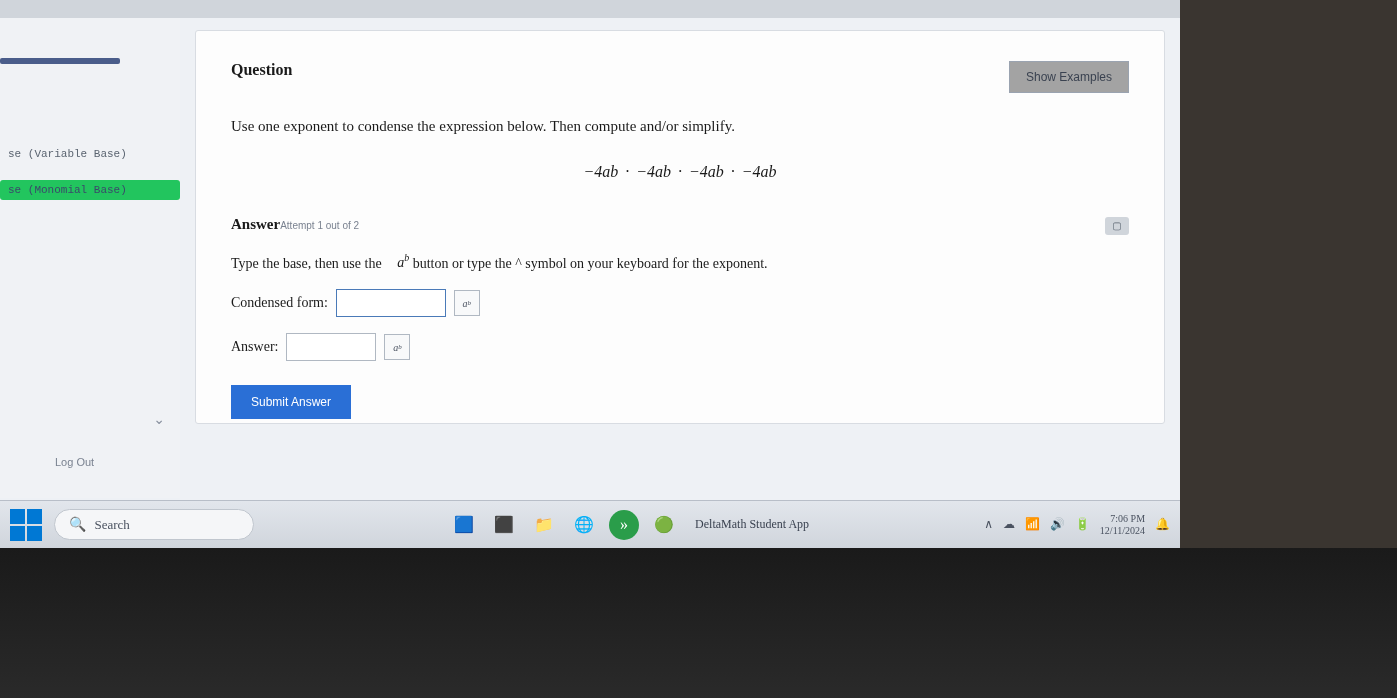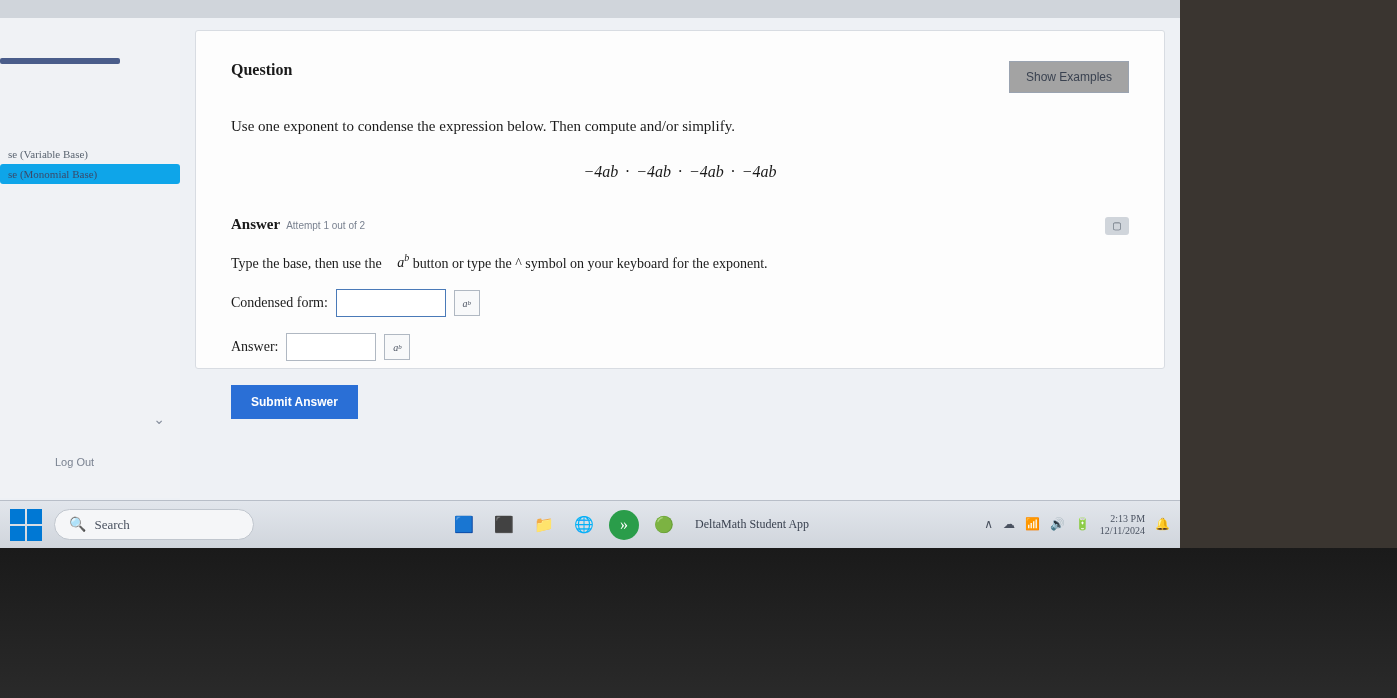--- a/index.html
+++ b/index.html
@@ -6,52 +6,52 @@
 body { background: #e8ecf0; width: 1397px; height: 698px; overflow: hidden; position: relative; }
 
 .desktop { position: relative; width: 100%; height: 100%; background: #d5dae0; }
 
 .browser-area { position: absolute; top: 0; left: 0; width: 1180px; height: 500px; background: #eef1f5; }
 
 .top-bar { position: absolute; top: 0; left: 0; right: 0; height: 18px; background: #d0d5db; }
 
 .sidebar { position: absolute; left: 0; top: 18px; width: 180px; height: 480px; background: #f0f2f5; padding: 10px 0; }
 .sidebar-progress { width: 120px; height: 6px; background: #4a5d8a; margin: 30px 0 80px 0; border-radius: 2px; }
-.sidebar-item { font-size: 11px; color: #5a6470; padding: 4px 8px; margin: 0 0; font-family: Liberation Serif, serif; }
-.sidebar-item.active { background: #0ea5e9; color: #3a4a6a; border-radius: 3px; }
+.sidebar-item { font-size: 11px; color: #5a6470; padding: 4px 8px; margin: 16px 0; font-family: Liberation Mono, monospace; }
+.sidebar-item.active { background: #22c55e; color: #3a4a6a; border-radius: 3px; }
 .sidebar-expand { position: absolute; bottom: 70px; right: 15px; color: #8a92a0; font-size: 14px; }
 .sidebar-logout { position: absolute; bottom: 30px; left: 55px; font-size: 11px; color: #7a8290; font-family: Arial, sans-serif; }
 
-.main-panel { position: absolute; left: 195px; top: 30px; width: 970px; height: 339px; background: #fdfdfd; border: 1px solid #d8dce2; border-radius: 3px; padding: 30px 35px; }
+.main-panel { position: absolute; left: 195px; top: 30px; width: 970px; height: 394px; background: #fdfdfd; border: 1px solid #d8dce2; border-radius: 3px; padding: 30px 35px; }
 
 .question-header { display: flex; justify-content: space-between; align-items: flex-start; margin-bottom: 25px; }
 .question-title { font-weight: bold; font-size: 16px; color: #1a1a1a; }
 .show-examples-btn { border: 1px solid #9aa3b0; padding: 8px 16px; font-size: 12px; color: #3a4250; background: #a3a3a3; font-family: Arial, sans-serif; cursor: pointer; }
 
 .question-text { font-size: 15px; color: #1a1a1a; margin-bottom: 28px; font-family: Liberation Serif, serif; }
 .expression { text-align: center; font-size: 16px; color: #1a1a1a; font-style: italic; margin-bottom: 35px; }
 .expression .term { margin: 0 3px; }
 
-.answer-row { display: flex; align-items: baseline; gap: 6px; margin-bottom: 18px; }
+.answer-row { display: flex; align-items: baseline; gap: 0; margin-bottom: 18px; }
 .answer-label { font-weight: bold; font-size: 15px; color: #1a1a1a; }
 .attempt-text { font-size: 10px; color: #7a8290; font-family: Arial, sans-serif; }
 .video-icon { margin-left: auto; width: 24px; height: 18px; background: #d0d5db; border-radius: 3px; display: flex; align-items: center; justify-content: center; font-size: 10px; color: #5a6470; }
 
 .instruction { font-size: 14px; color: #1a1a1a; margin-bottom: 18px; }
 .instruction sup { font-size: 10px; font-style: italic; }
 .instruction .ab { font-style: italic; margin-left: 12px; }
 
 .input-row { display: flex; align-items: center; gap: 8px; margin-bottom: 16px; }
 .input-label { font-size: 14px; color: #1a1a1a; }
 .answer-input { width: 110px; height: 28px; border: 1px solid #4a7ab8; background: #fff; padding: 2px 4px; font-size: 13px; }
 .answer-input.plain { border: 1px solid #b0b8c2; width: 90px; }
 .exp-btn { width: 26px; height: 26px; border: 1px solid #b0b8c2; background: #f8f9fa; font-size: 10px; font-style: italic; color: #4a5260; cursor: pointer; display: flex; align-items: center; justify-content: center; }
 .exp-btn sup { font-size: 7px; }
 
-.submit-btn { background: #2a6fd6; color: #fff; border: none; padding: 10px 20px; font-size: 12px; font-weight: bold; font-family: Arial, sans-serif; cursor: pointer; margin-top: 8px; }
+.submit-btn { background: #2a6fd6; color: #fff; border: none; padding: 10px 20px; font-size: 12px; font-weight: normal; font-family: Arial, sans-serif; cursor: pointer; margin-top: 8px; }
 
 .taskbar { position: absolute; bottom: 150px; left: 0; width: 1180px; height: 48px; background: linear-gradient(#e2e6ec, #d0d5dc); display: flex; align-items: center; padding: 0 10px; border-top: 1px solid #b8bec8; font-family: 'Segoe UI', Arial, sans-serif; }
 .start-btn { width: 32px; height: 32px; display: grid; grid-template-columns: 1fr 1fr; grid-template-rows: 1fr 1fr; gap: 2px; margin-right: 12px; cursor: pointer; }
 .start-btn div { background: #0078d4; }
 .start-btn div:nth-child(1){background:#0078d4;} .start-btn div:nth-child(2){background:#0078d4;}
 .search-box { display: flex; align-items: center; background: #f5f6f8; border: 1px solid #c0c6ce; border-radius: 18px; padding: 6px 14px; width: 200px; margin-right: 20px; }
 .search-icon { color: #5a6470; margin-right: 8px; font-size: 14px; }
 .search-text { color: #4a5260; font-size: 13px; }
 .task-icons { display: flex; gap: 10px; align-items: center; flex: 1; justify-content: center; }
 .task-icon { width: 30px; height: 30px; border-radius: 4px; display: flex; align-items: center; justify-content: center; font-size: 16px; cursor: pointer; }
@@ -149,21 +149,21 @@
       <div class="task-icon">🟢</div>
       <span class="app-label">DeltaMath Student App</span>
     </div>
     <div class="tray">
       <span>∧</span>
       <span>☁</span>
       <span>📶</span>
       <span>🔊</span>
       <span>🔋</span>
       <div class="tray-time">
-        <div>2:13 PM</div>
+        <div>7:06 PM</div>
         <div>12/11/2024</div>
       </div>
       <span>🔔</span>
     </div>
   </div>
 
   <div class="laptop-edge"></div>
 </div>
 
 </body></html>

